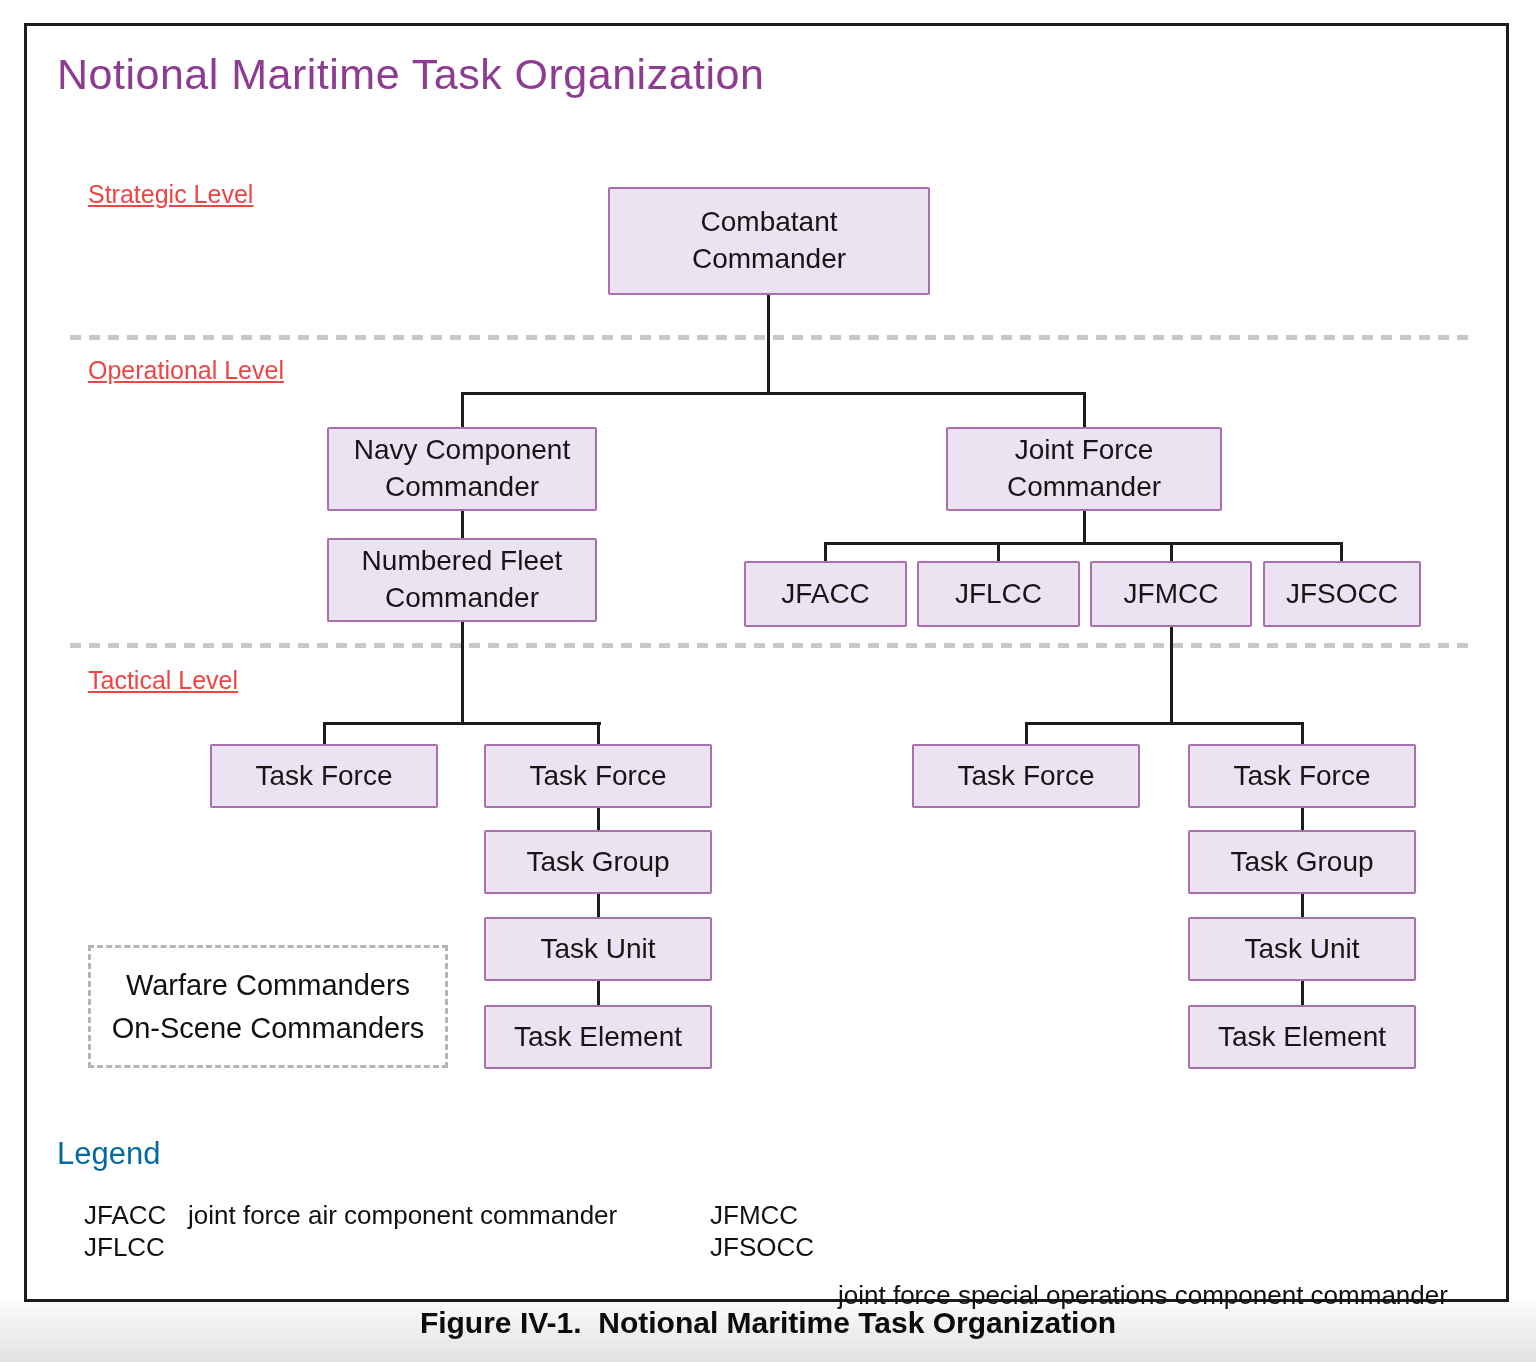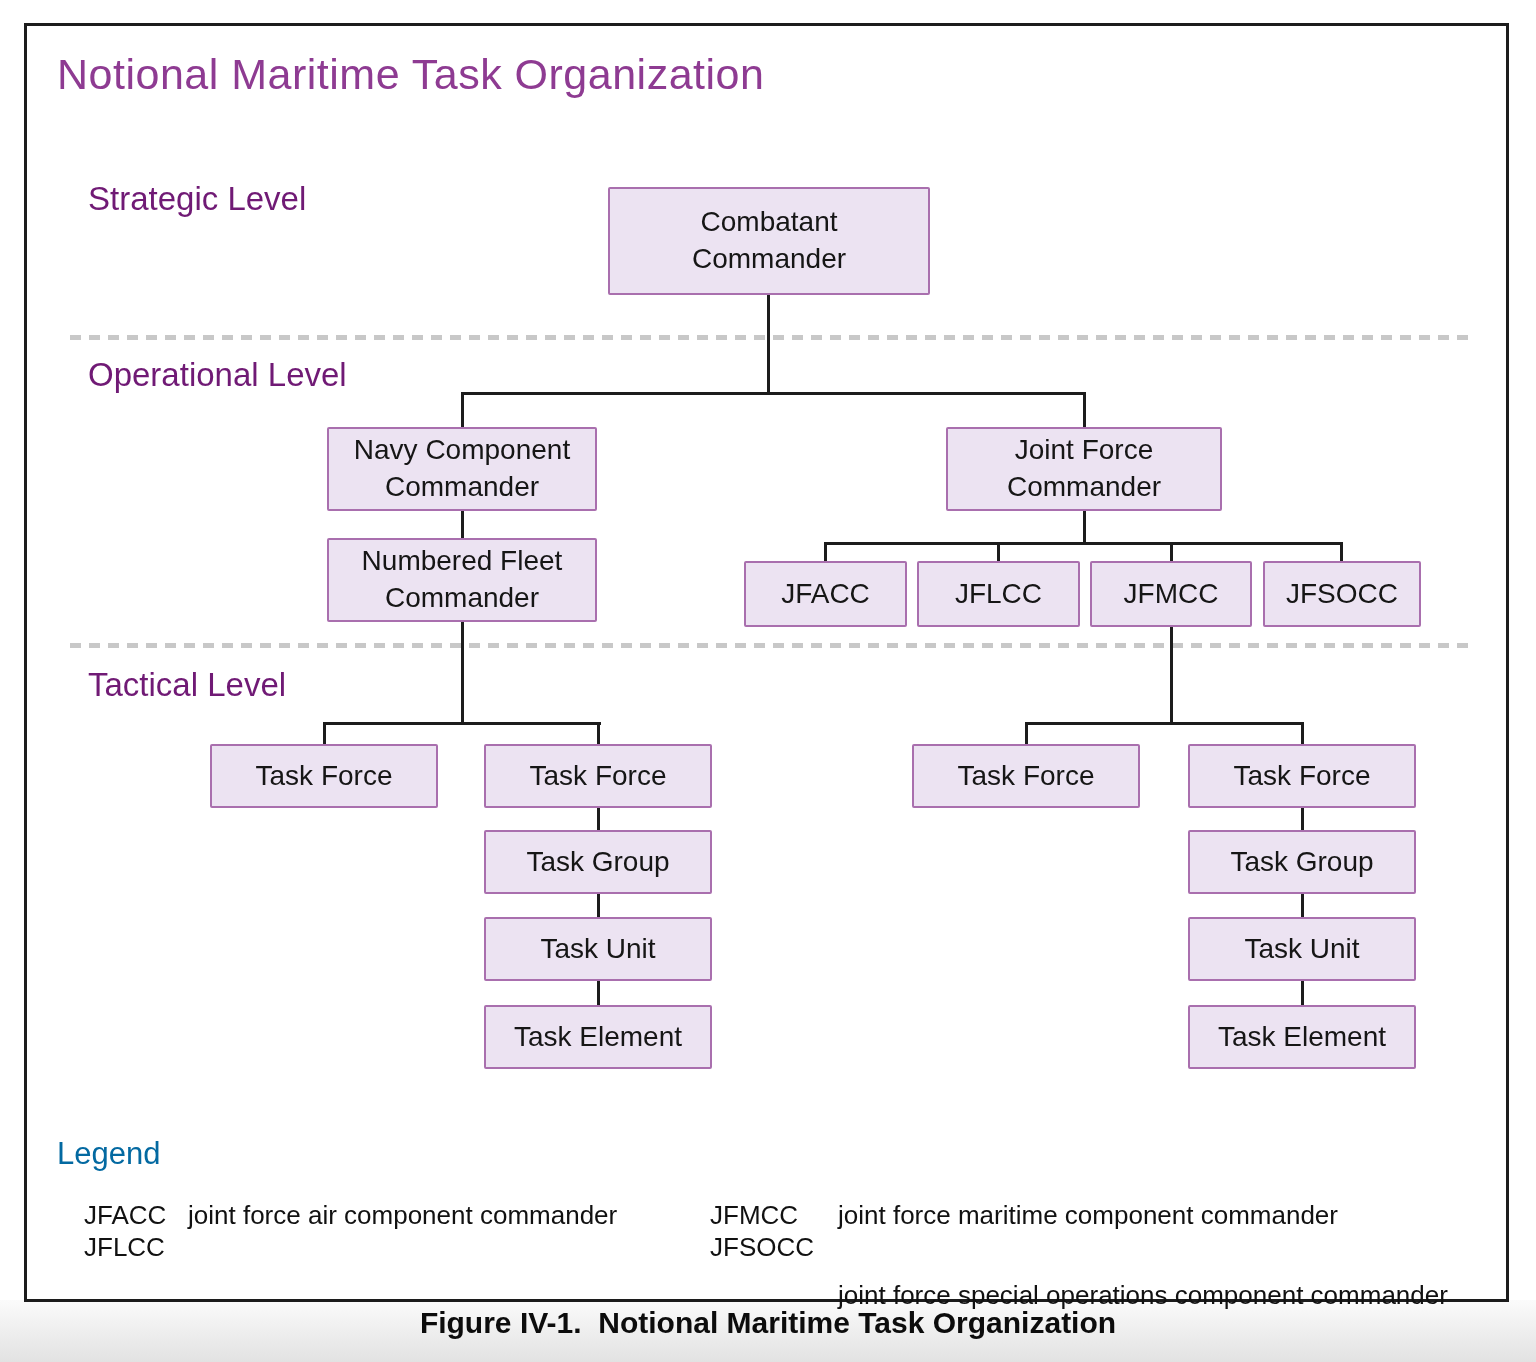--- a/index.html
+++ b/index.html
@@ -15,21 +15,21 @@
     font-family:"Liberation Sans","DejaVu Sans",sans-serif;color:#111;}
   #stage{position:absolute;left:0;top:0;width:1536px;height:1362px;overflow:hidden;background:#ffffff;}
 
   .bottom-band{position:absolute;left:0;top:1300px;width:1536px;height:62px;
     background:linear-gradient(#fbfbfb,#e2e2e2);}
   .figure-frame{position:absolute;left:24px;top:23px;width:1485px;height:1279px;
     border:3px solid var(--line-black);background:#ffffff;}
 
   .figure-title{position:absolute;left:57px;top:50px;font-size:43px;letter-spacing:.5px;
     color:var(--title-purple);}
-  .level-label{position:absolute;font-size:33px;color:#701a75;}
+  .level-label{position:absolute;font-size:25px;color:#ef4444;text-decoration:underline;}
   #lvl-strategic{left:88px;top:180px;}
   #lvl-operational{left:88px;top:356px;}
   #lvl-tactical{left:88px;top:666px;}
 
   .sep{position:absolute;left:70px;width:1402px;height:5px;
     background:repeating-linear-gradient(90deg,var(--sep-gray) 0 11px,transparent 11px 19px);}
   #sep1{top:335px;}
   #sep2{top:643px;}
 
   .node{position:absolute;background:var(--node-fill);border:2px solid var(--node-border);
@@ -108,25 +108,26 @@
   <div class="node" style="left:484px;top:744px;width:228px;height:64px;">Task Force</div>
   <div class="node" style="left:484px;top:830px;width:228px;height:64px;">Task Group</div>
   <div class="node" style="left:484px;top:917px;width:228px;height:64px;">Task Unit</div>
   <div class="node" style="left:484px;top:1005px;width:228px;height:64px;">Task Element</div>
   <div class="node" style="left:912px;top:744px;width:228px;height:64px;">Task Force</div>
   <div class="node" style="left:1188px;top:744px;width:228px;height:64px;">Task Force</div>
   <div class="node" style="left:1188px;top:830px;width:228px;height:64px;">Task Group</div>
   <div class="node" style="left:1188px;top:917px;width:228px;height:64px;">Task Unit</div>
   <div class="node" style="left:1188px;top:1005px;width:228px;height:64px;">Task Element</div>
 
+  <div class="warfare-box">Warfare Commanders
+On-Scene Commanders</div>
 
   <div class="legend-title">Legend</div>
   <div class="legend-item" style="left:84px;top:1200px;">JFACC</div>
   <div class="legend-item" style="left:188px;top:1200px;">joint force air component commander</div>
   <div class="legend-item" style="left:84px;top:1232px;">JFLCC</div>
   <div class="legend-item" style="left:710px;top:1200px;">JFMCC</div>
-  <div class="legend-item" style="left:838px;top:1200px;">joint force maritime component commander</div>
   <div class="legend-item" style="left:710px;top:1232px;">JFSOCC</div>
   <div class="legend-item" style="left:838px;top:1280px;">joint force special operations component commander</div>
 
   <div class="figure-caption">Figure IV-1.  Notional Maritime Task Organization</div>
 
 </div>
 
 </body></html>

